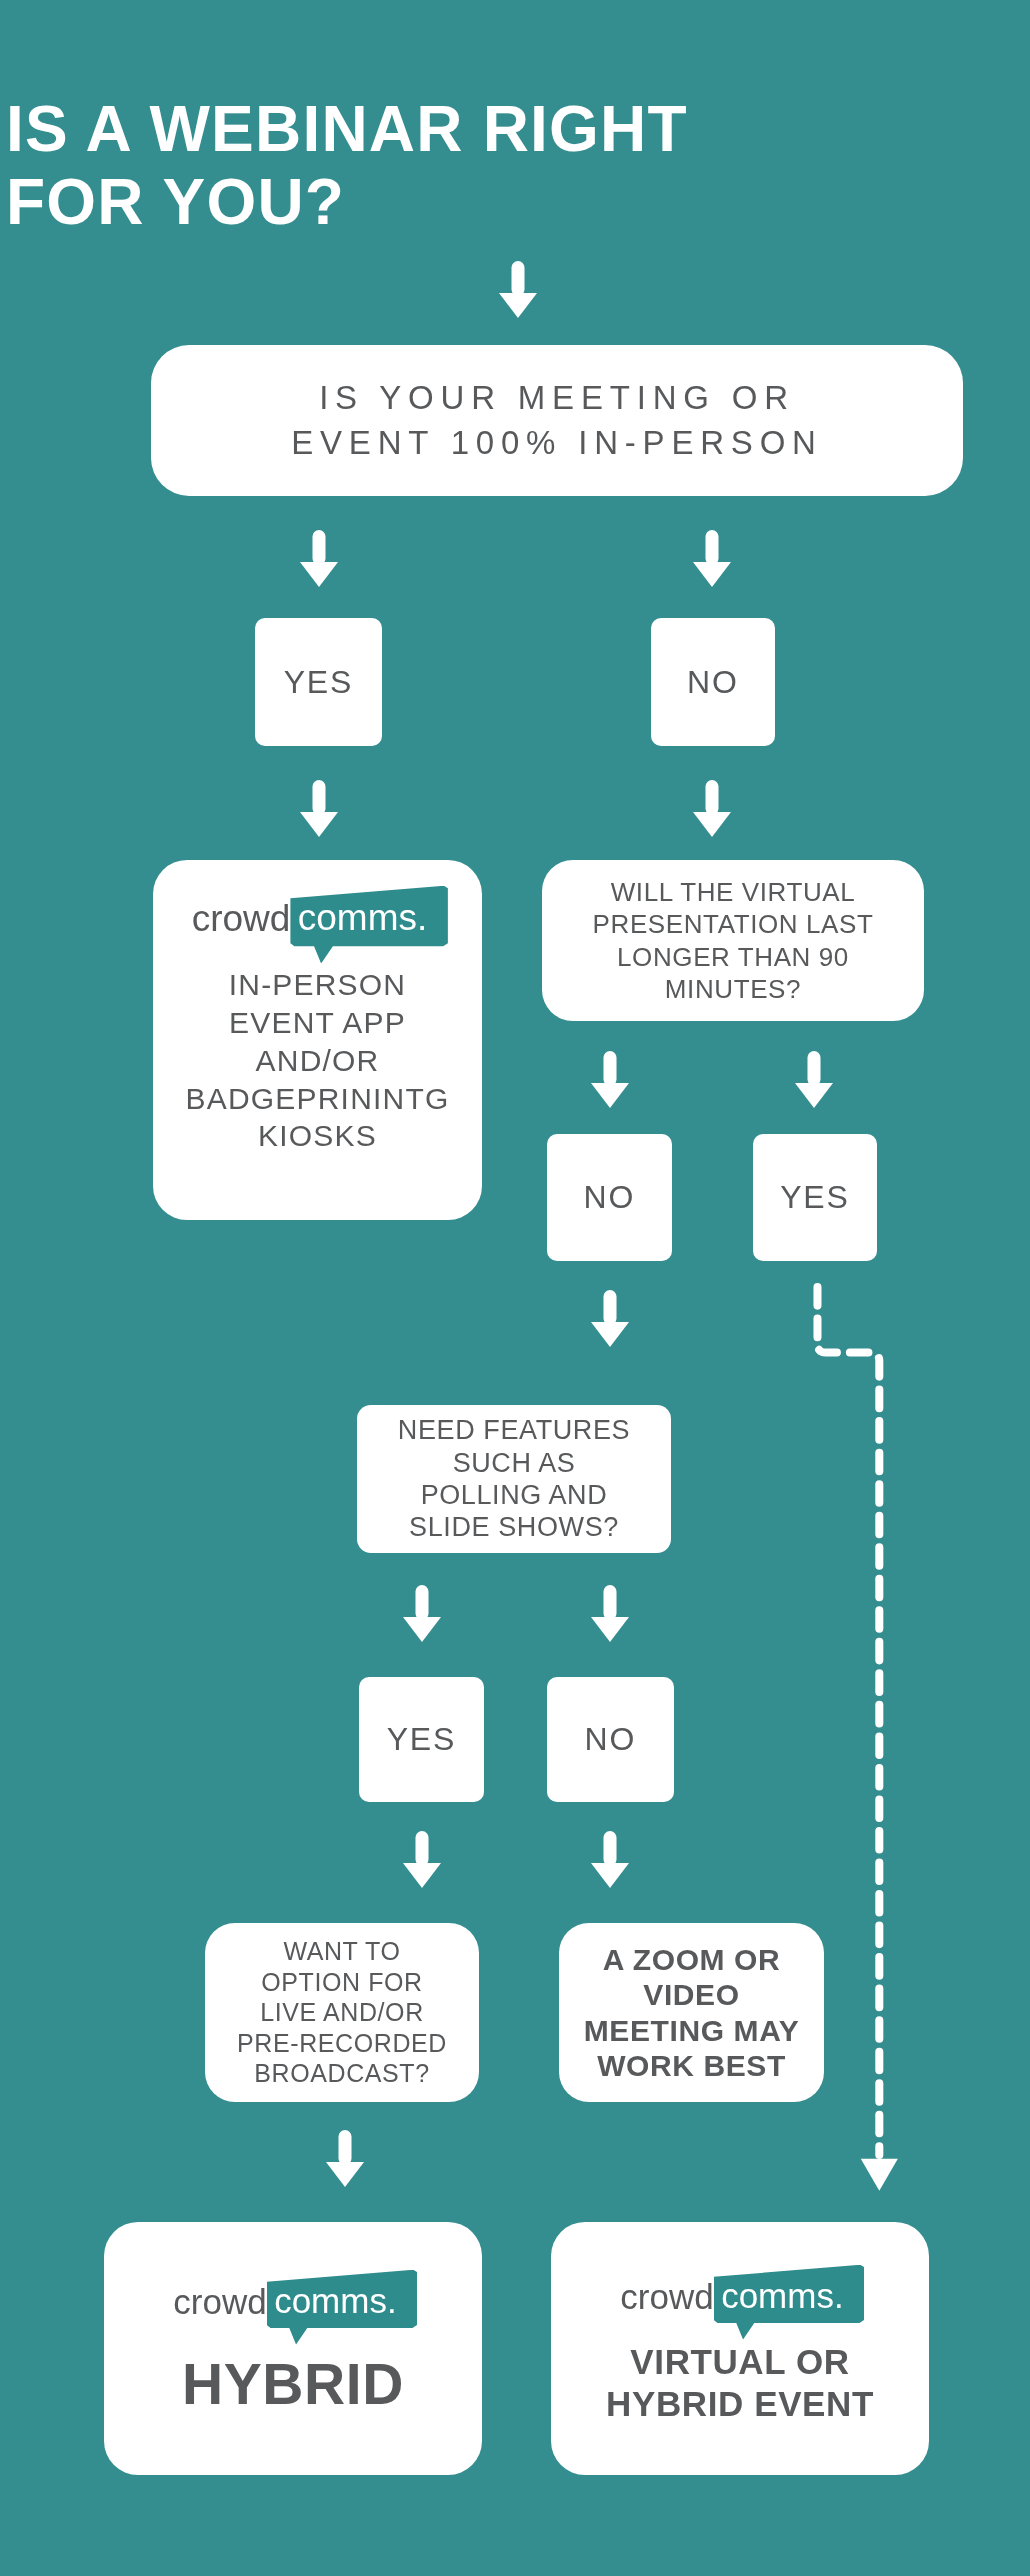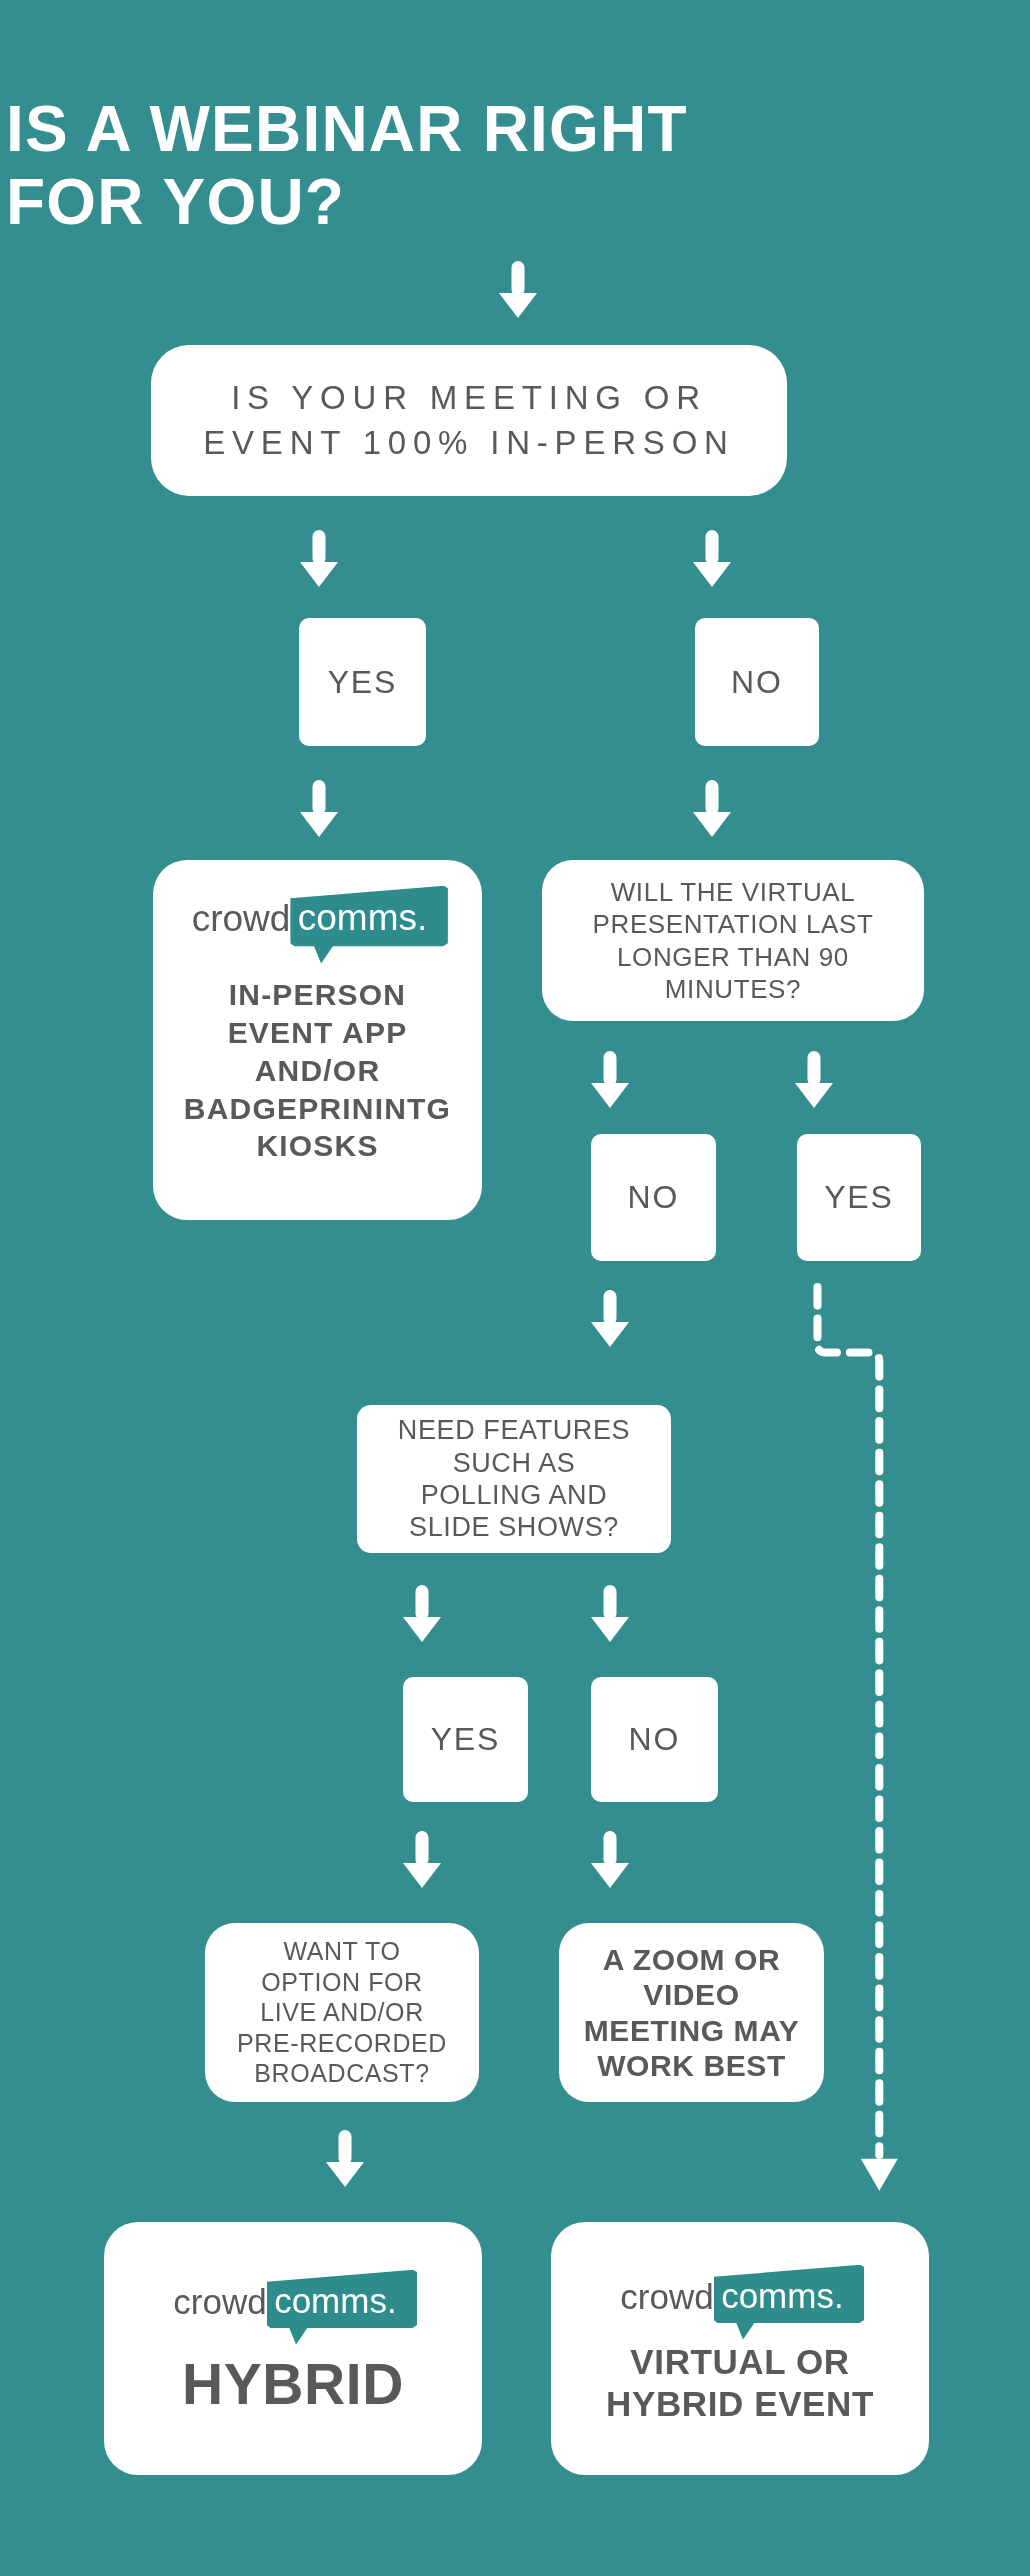--- a/index.html
+++ b/index.html
@@ -25,29 +25,29 @@
     letter-spacing:1.2px;white-space:pre-line;
   }
   
   .box{
     position:absolute;background:var(--white);
     display:flex;flex-direction:column;align-items:center;justify-content:center;
     text-align:center;
   }
   .label{white-space:pre-line;color:var(--text-gray);}
   
-  .b-q1{left:151px;top:345px;width:636px;height:151px;border-radius:38px;}
+  .b-q1{left:151px;top:345px;width:812px;height:151px;border-radius:38px;}
   .b-q1 .label{font-size:33px;letter-spacing:6.8px;line-height:1.35;}
-  .b-yesno{border-radius:10px;margin-left:44px;}
+  .b-yesno{border-radius:10px;}
   .b-yesno .label{font-size:32px;letter-spacing:1.9px;}
   .b-yes1{left:255px;top:618px;width:127px;height:128px;}
   .b-no1{left:651px;top:618px;width:124px;height:128px;}
   .b-cc{left:153px;top:860px;width:329px;height:360px;border-radius:34px;
         justify-content:flex-start;padding-top:32px;}
-  .b-cc .label{font-size:30px;font-weight:bold;letter-spacing:1.2px;line-height:1.26;margin-top:31px;}
+  .b-cc .label{font-size:30px;font-weight:normal;letter-spacing:1.2px;line-height:1.26;margin-top:21px;}
   .b-q90{left:542px;top:860px;width:382px;height:161px;border-radius:31px;}
   .b-q90 .label{font-size:26px;letter-spacing:0.6px;line-height:1.24;}
   .b-no2{left:547px;top:1134px;width:125px;height:127px;}
   .b-yes2{left:753px;top:1134px;width:124px;height:127px;}
   .b-qfeat{left:357px;top:1405px;width:314px;height:148px;border-radius:14px;align-items:center;}
   .b-qfeat .label{font-size:27px;letter-spacing:0.6px;line-height:1.2;}
   .b-yes3{left:359px;top:1677px;width:125px;height:125px;}
   .b-no3{left:547px;top:1677px;width:127px;height:125px;}
   .b-qbroad{left:205px;top:1923px;width:274px;height:179px;border-radius:30px;}
   .b-qbroad .label{font-size:25px;letter-spacing:0.6px;line-height:1.22;}

